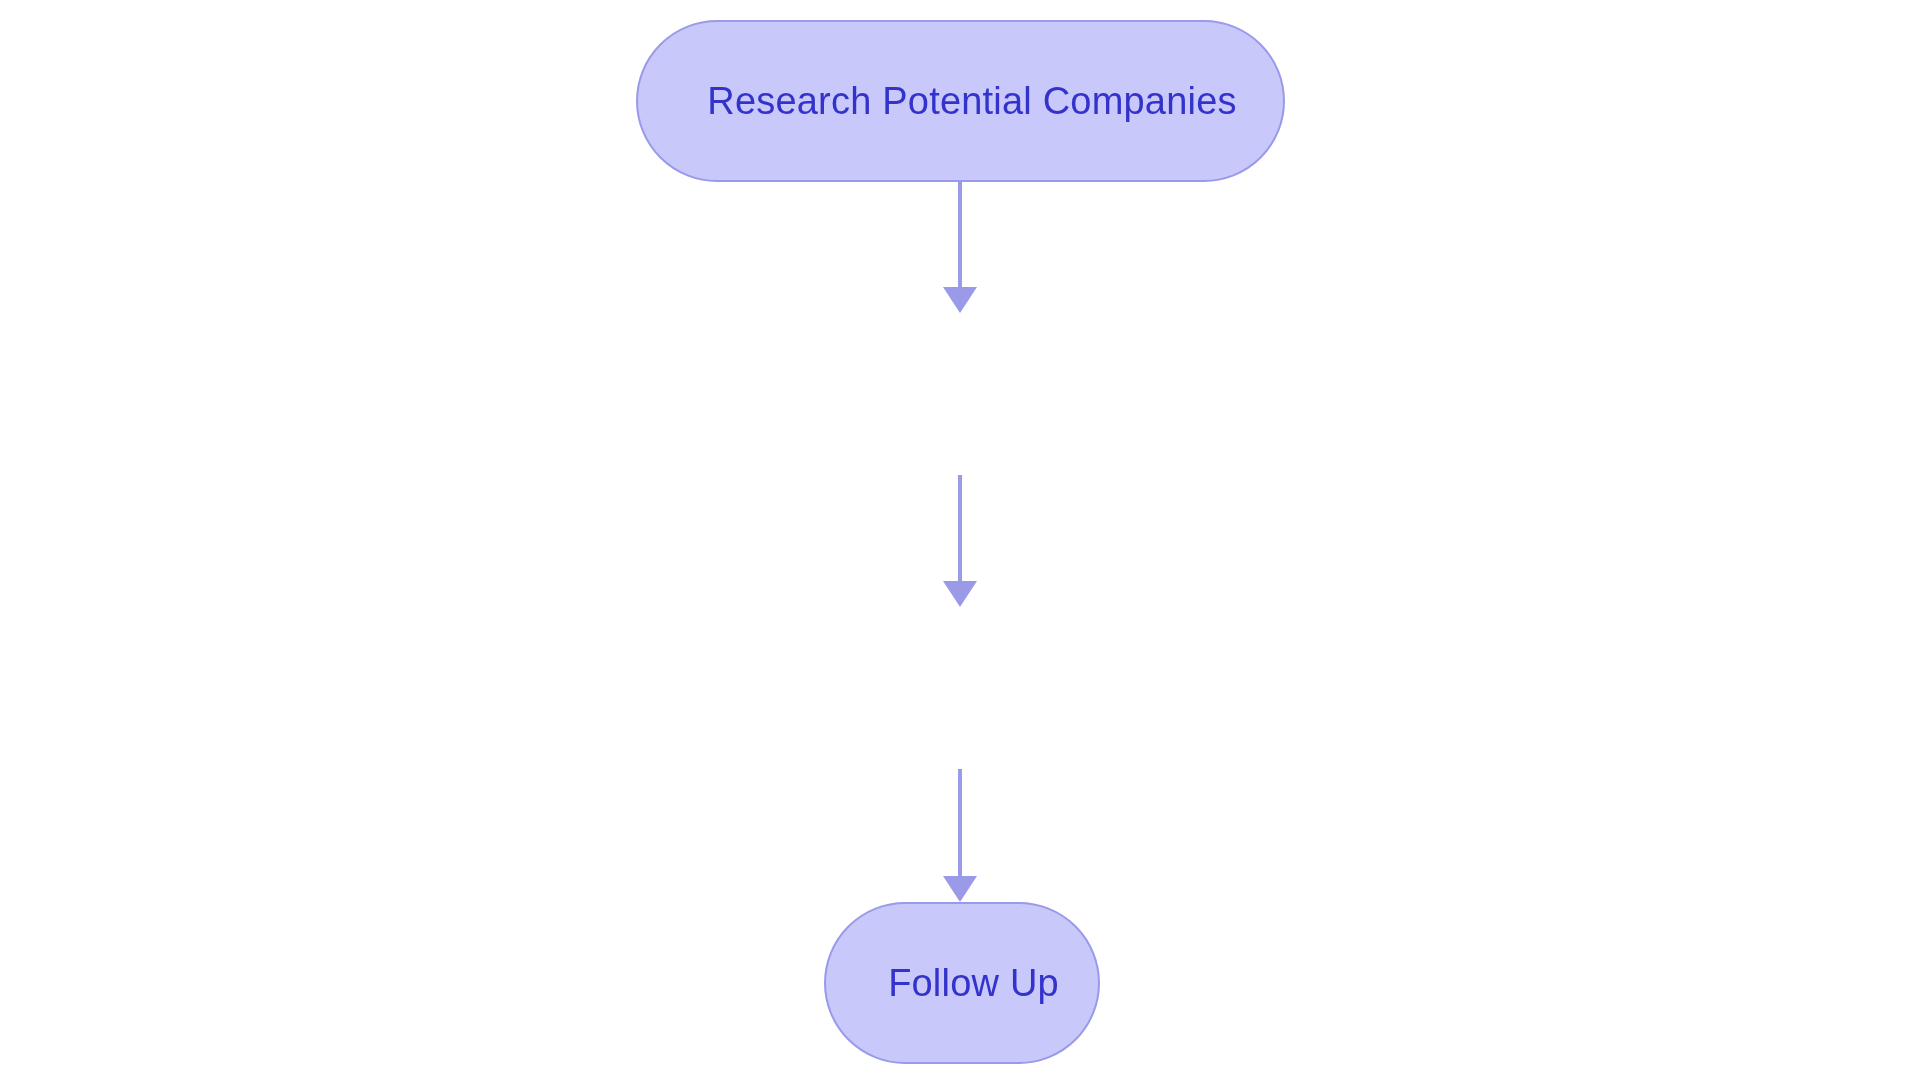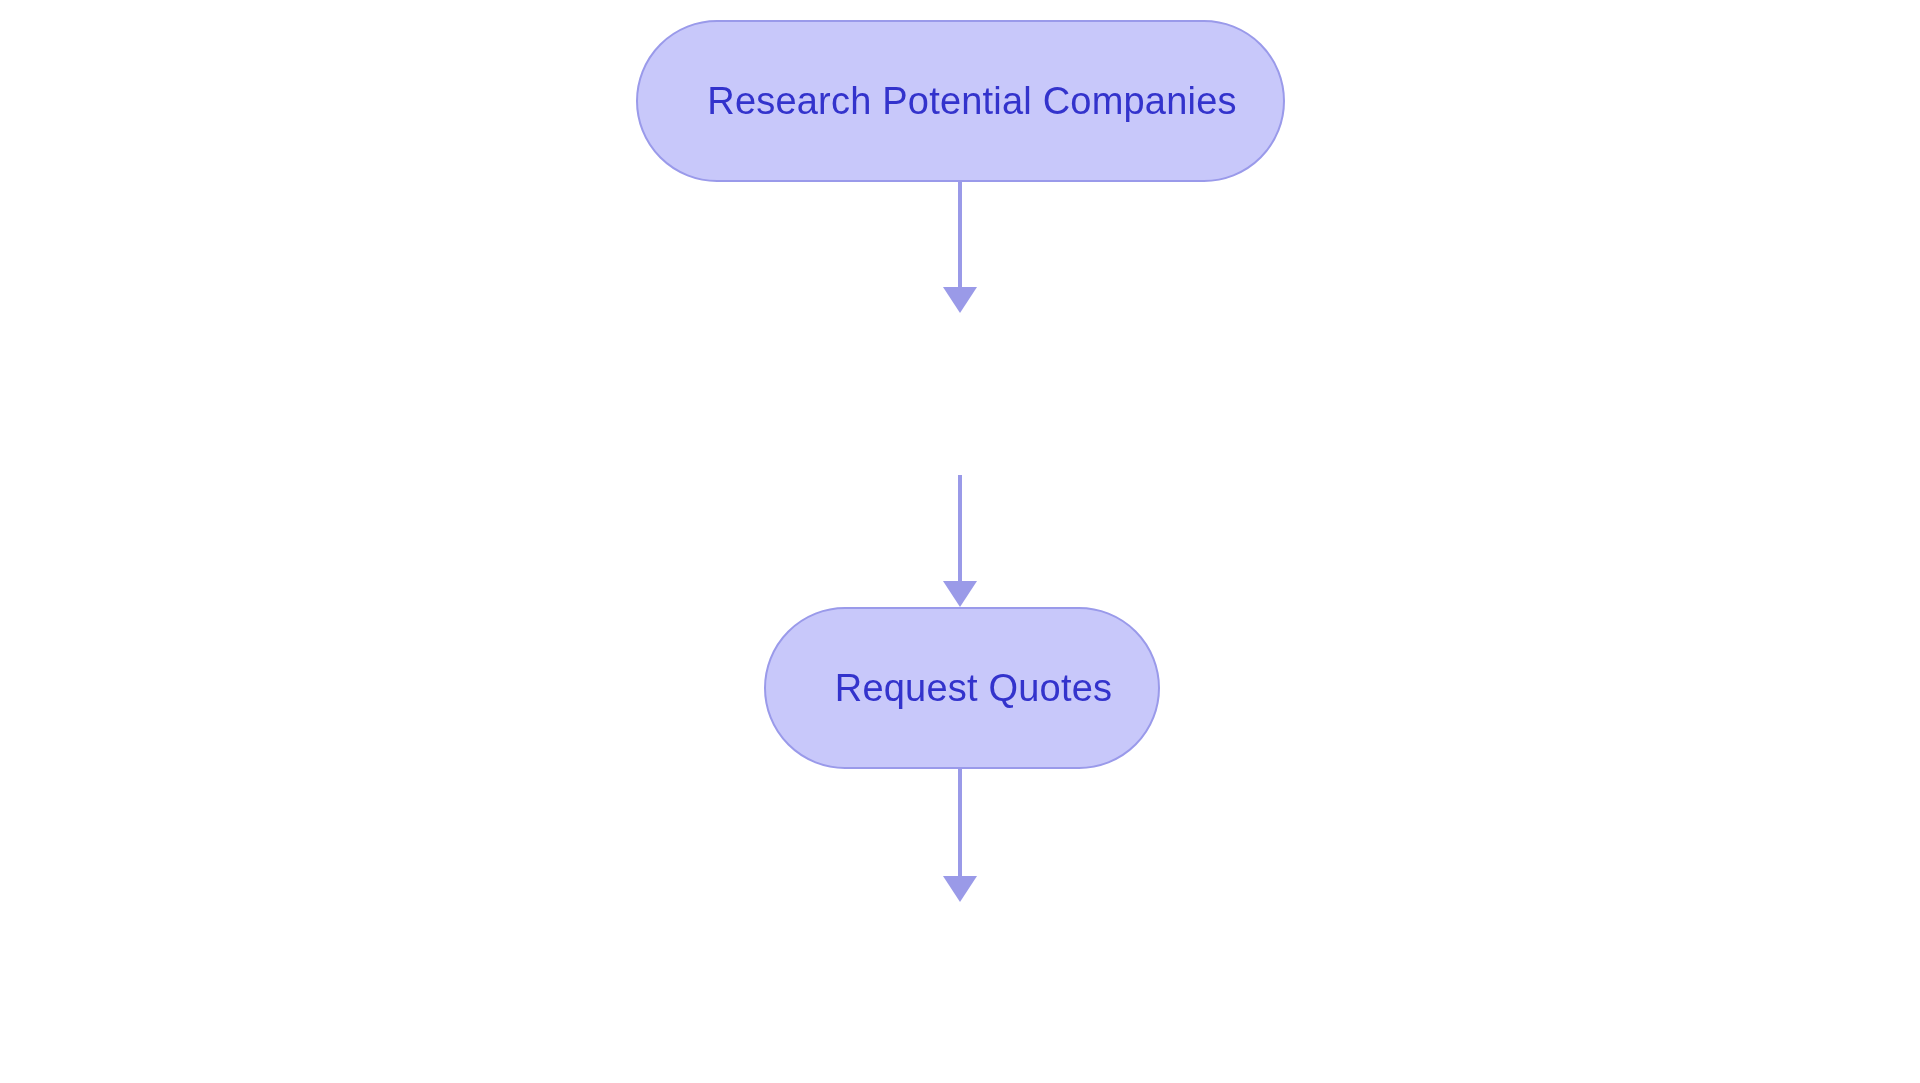--- a/index.html
+++ b/index.html
@@ -90,18 +90,18 @@
       <line class="edge-line" x1="960" y1="769" x2="960" y2="877"></line>
       <polygon class="edge-head" points="943,876 977,876 960,902"></polygon>
     </g>
   </svg>
 
   <div class="node node-1">
     <span class="node-label">Research Potential Companies</span>
   </div>
 
 
-  <div class="node node-3">
-    <span class="node-label">Request Quotes</span>
+
+  <div class="node node-4">
+    <span class="node-label">Follow Up</span>
   </div>
-
 
 </div>
 
 </body></html>

